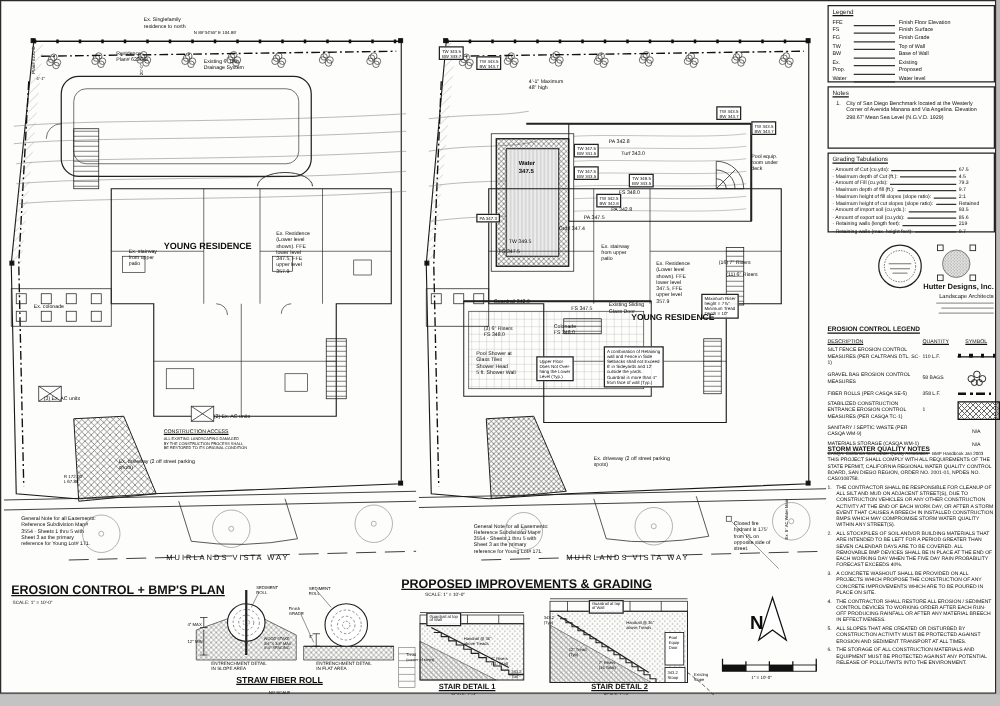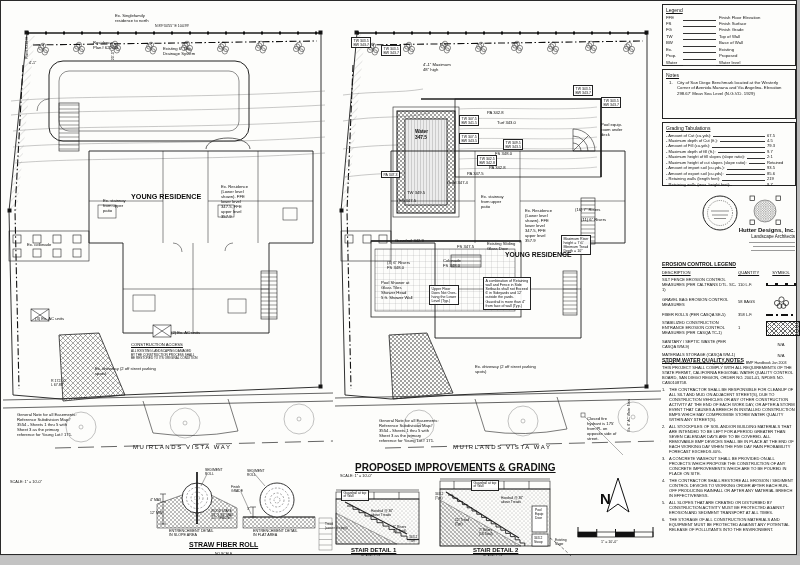--- a/index.html
+++ b/index.html
@@ -463,22 +463,23 @@
         <div class="lbl v" style="left: 292px; top: 396px; font-size: 3.4px;">Ex. 8" AC Water Main</div>
         <div class="lbl" style="left: 44px; top: 416px; width: 82px;">General Note for all Easements:
 Reference Subdivision Map#
 3554 - Sheets 1 thru 5 with
 Sheet 3 as the primary
 reference for Young Lot# 171.</div>
         <div class="lbl street" style="left: 118px; top: 441px;">MUIRLANDS VISTA WAY</div>
       </div>
   </div>
 
+  <div class="plan-title" style="left:8px;top:466px">EROSION CONTROL + BMP'S PLAN</div>
   <div class="plan-scale" style="left:9px;top:479px">SCALE: 1" = 10'-0"</div>
-  <div class="plan-title" style="left:354px;top:461px">PROPOSED IMPROVEMENTS &amp; GRADING</div>
+  <div class="plan-title" style="left:320px;top:461px">PROPOSED IMPROVEMENTS &amp; GRADING</div>
   <div class="plan-scale" style="left:339px;top:473px">SCALE: 1" = 10'-0"</div>
 
   <div id="details">
     <svg width="512" height="95" viewBox="0 0 512 95">
       <defs>
         <pattern id="dxh" width="4" height="4" patternUnits="userSpaceOnUse">
             <path d="M0,0 L4,4 M4,0 L0,4" stroke="#555" stroke-width="0.4"></path>
           </pattern>
         <pattern id="stip" width="4" height="4" patternUnits="userSpaceOnUse">
             <circle cx="1" cy="1" r="0.45" fill="#555"></circle>

